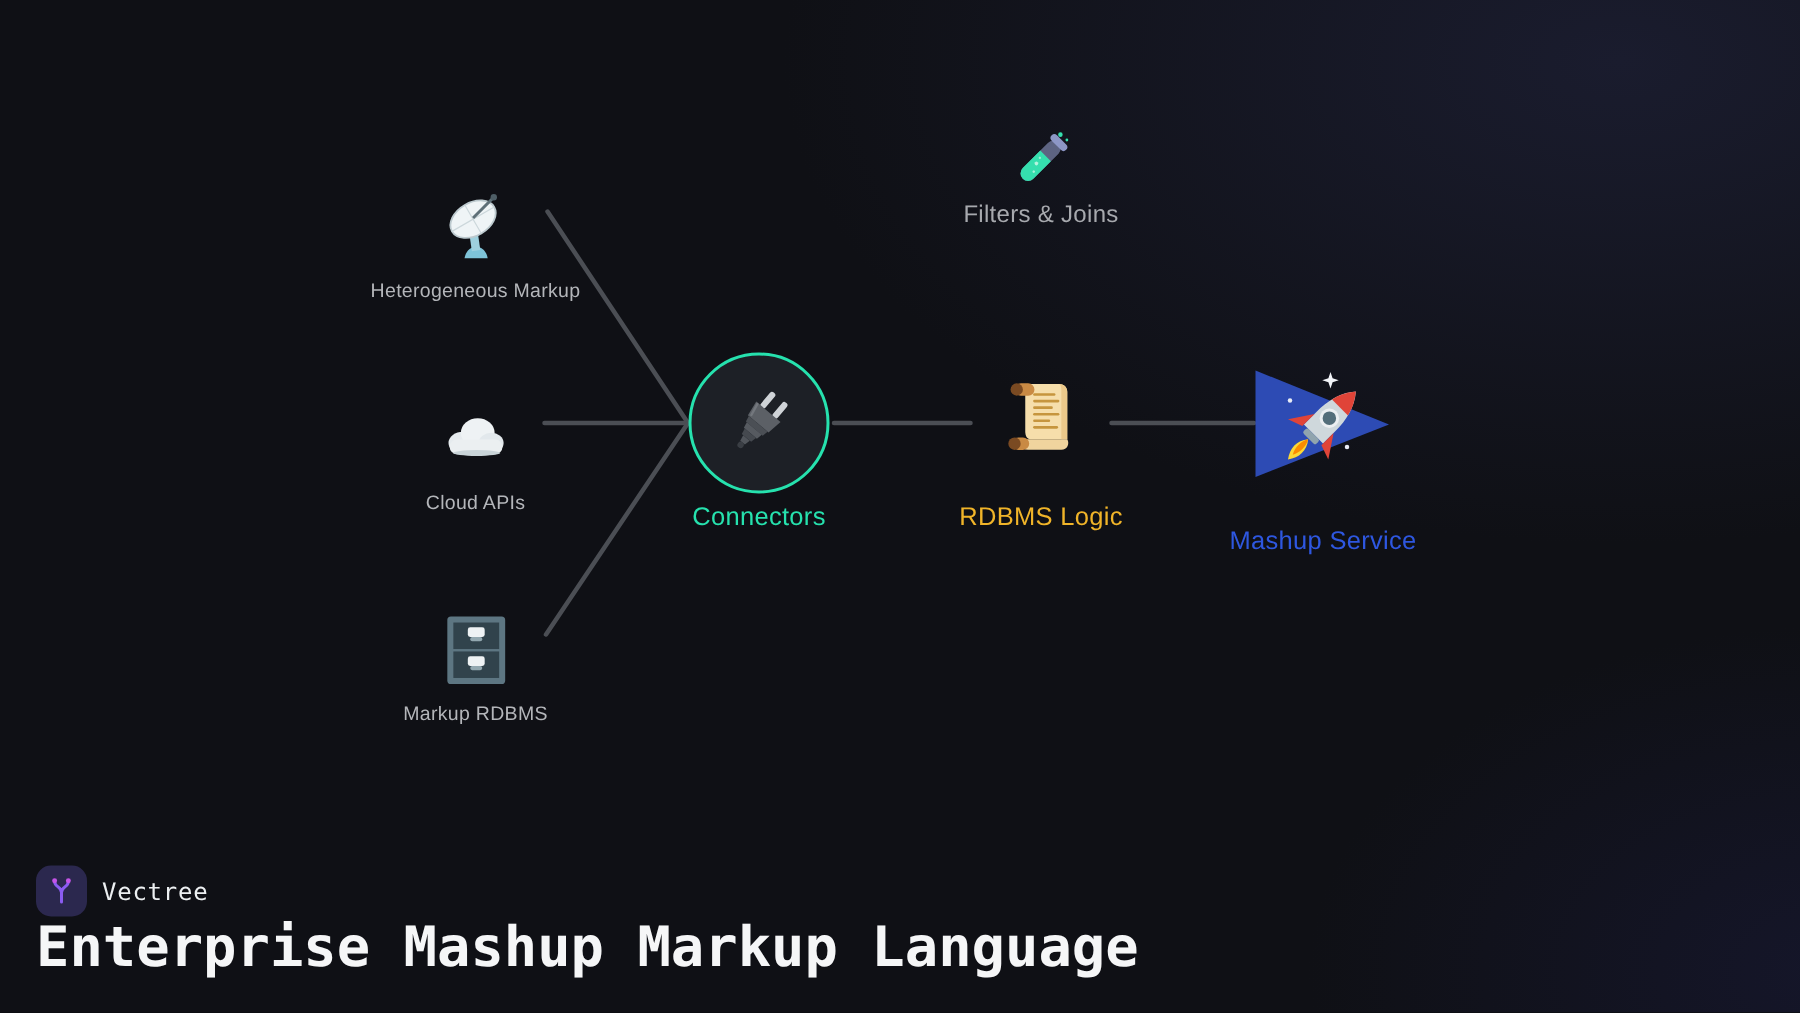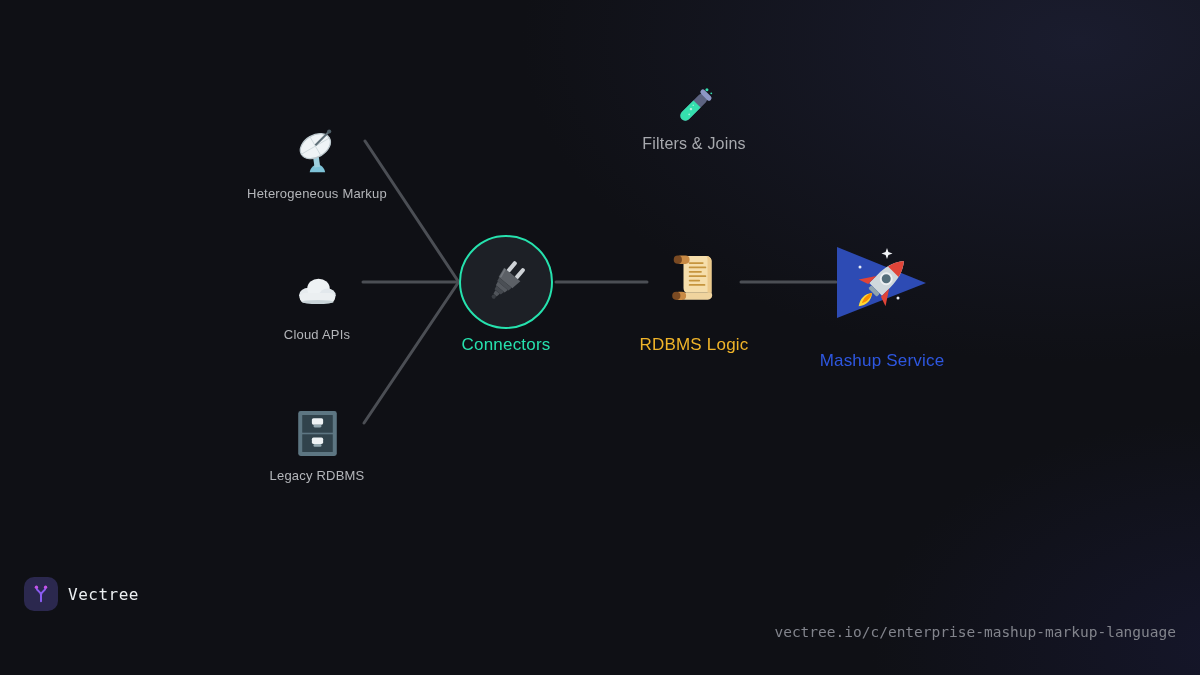--- a/index.html
+++ b/index.html
@@ -115,21 +115,21 @@
 
   <svg class="node-icon" style="left:295px; top:409px;" width="45" height="49" viewBox="0 0 56 60">
     <rect x="4" y="2" width="48" height="56" rx="3" fill="#5d7682"></rect>
     <rect x="9" y="7" width="38" height="22" fill="#31434c"></rect>
     <rect x="9" y="31" width="38" height="22" fill="#31434c"></rect>
     <rect x="21" y="11" width="14" height="8" rx="2" fill="#eef2f4"></rect>
     <rect x="23" y="19" width="10" height="3.5" rx="1.7" fill="#93a8b0"></rect>
     <rect x="21" y="35" width="14" height="8" rx="2" fill="#eef2f4"></rect>
     <rect x="23" y="43" width="10" height="3.5" rx="1.7" fill="#93a8b0"></rect>
   </svg>
-  <div class="node-label" style="left:317px; top:468px;">Legacy RDBMS</div>
+  <div class="node-label" style="left:317px; top:468px;">Markup RDBMS</div>
 
   <div class="connector-ring">
     <svg width="52" height="52" viewBox="0 0 64 64">
       <g transform="rotate(40 32 32)">
         <rect x="23" y="5" width="5" height="16" rx="2.2" fill="#cfd3d7"></rect>
         <rect x="36" y="5" width="5" height="16" rx="2.2" fill="#cfd3d7"></rect>
         <path d="M19 20 H45 L43 33 H21 Z" fill="#5c6066"></path>
         <path d="M22 33 H42 L41 38 H23 Z" fill="#4b4f55"></path>
         <path d="M24 38 H40 L39 43 H25 Z" fill="#565a60"></path>
         <path d="M26 43 H38 L37 48 H27 Z" fill="#45494f"></path>
@@ -196,15 +196,15 @@
   <div class="node-label accent" style="left:882px; top:335px; color:#2e57e0;margin-top:16px;">Mashup Service</div>
 
   <div class="footer-logo">
     <svg width="22" height="22" viewBox="0 0 24 24">
       <path d="M12 20 V13 M12 13 C12 9 7 9 7 5 M12 13 C12 9 17 9 17 5" stroke="#8a5cf0" stroke-width="2.2" fill="none" stroke-linecap="round"></path>
       <circle cx="7" cy="4.5" r="1.8" fill="#c554e8"></circle>
       <circle cx="17" cy="4.5" r="1.8" fill="#c554e8"></circle>
     </svg>
   </div>
   <div class="footer-brand">Vectree</div>
-  <div class="footer-url">vectree.io/c/enterprise-mashup-markup-language</div>
+  <div class="footer-title">Enterprise Mashup Markup Language</div>
 
 </div>
 
 </body></html>

